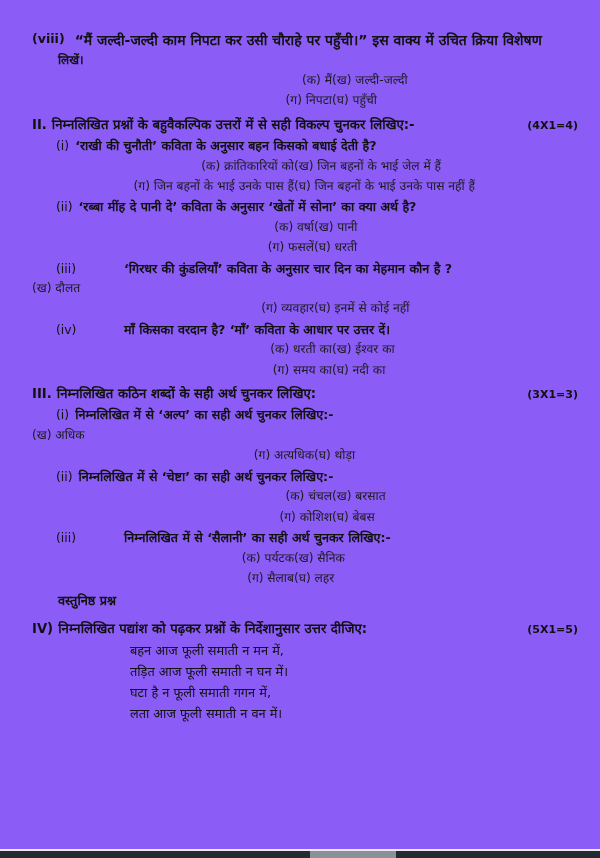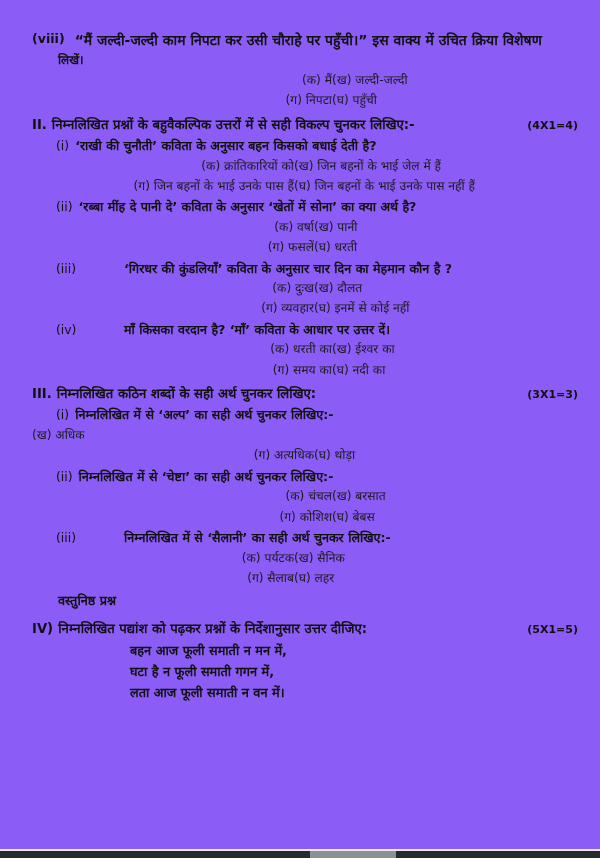--- a/index.html
+++ b/index.html
@@ -126,21 +126,21 @@
     font-size: 12.8px;
     margin-top: 5px;
     line-height: 1.4;
   }
   .poem {
     padding-left: 98px;
     margin-top: 3px;
   }
   .poem-line {
     font-size: 12.8px;
-    font-weight: bold;
+    font-weight: normal;
     line-height: 1.62;
     color: #111;
   }
   
   .bottom-bar {
     position: absolute;
     left: 0;
     top: 851px;
     width: 600px;
     height: 7px;
@@ -214,21 +214,20 @@
     <div class="opt-row cols-mid">
       <div class="opt opt-a">(ग) फसलें</div>
       <div class="opt opt-b">(घ) धरती</div>
     </div>
 
     <div class="sub-row indent-2">
       <div class="sub-num wide">(iii)</div>
       <div class="sub-text">‘गिरधर की कुंडलियाँ’ कविता के अनुसार चार दिन का मेहमान कौन है ?</div>
     </div>
     <div class="opt-row cols-mid">
-      <div class="opt opt-a">(क) दुःख</div>
       <div class="opt opt-b">(ख) दौलत</div>
     </div>
     <div class="opt-row cols-mid">
       <div class="opt opt-a">(ग) व्यवहार</div>
       <div class="opt opt-b">(घ) इनमें से कोई नहीं</div>
     </div>
 
     <div class="sub-row indent-2">
       <div class="sub-num wide">(iv)</div>
       <div class="sub-text">माँ किसका वरदान है? ‘माँ’ कविता के आधार पर उत्तर दें।</div>
@@ -289,20 +288,21 @@
     <div class="objective-head">वस्तुनिष्ठ प्रश्न</div>
 
     <div class="section-row" style="margin-top:10px;">
       <div class="section-label">IV)</div>
       <div class="section-title">निम्नलिखित पद्यांश को पढ़कर प्रश्नों के निर्देशानुसार उत्तर दीजिए:</div>
       <div class="section-marks">(5X1=5)</div>
     </div>
 
     <div class="poem">
       <div class="poem-line">बहन आज फूली समाती न मन में,</div>
+      <div class="poem-line">तड़ित आज फूली समाती न घन में।</div>
       <div class="poem-line">घटा है न फूली समाती गगन में,</div>
       <div class="poem-line">लता आज फूली समाती न वन में।</div>
     </div>
 
   </div>
 
   <div class="thinline"></div>
   <div class="bottom-bar"></div>
   <div class="bottom-bar-light"></div>
 </div>

